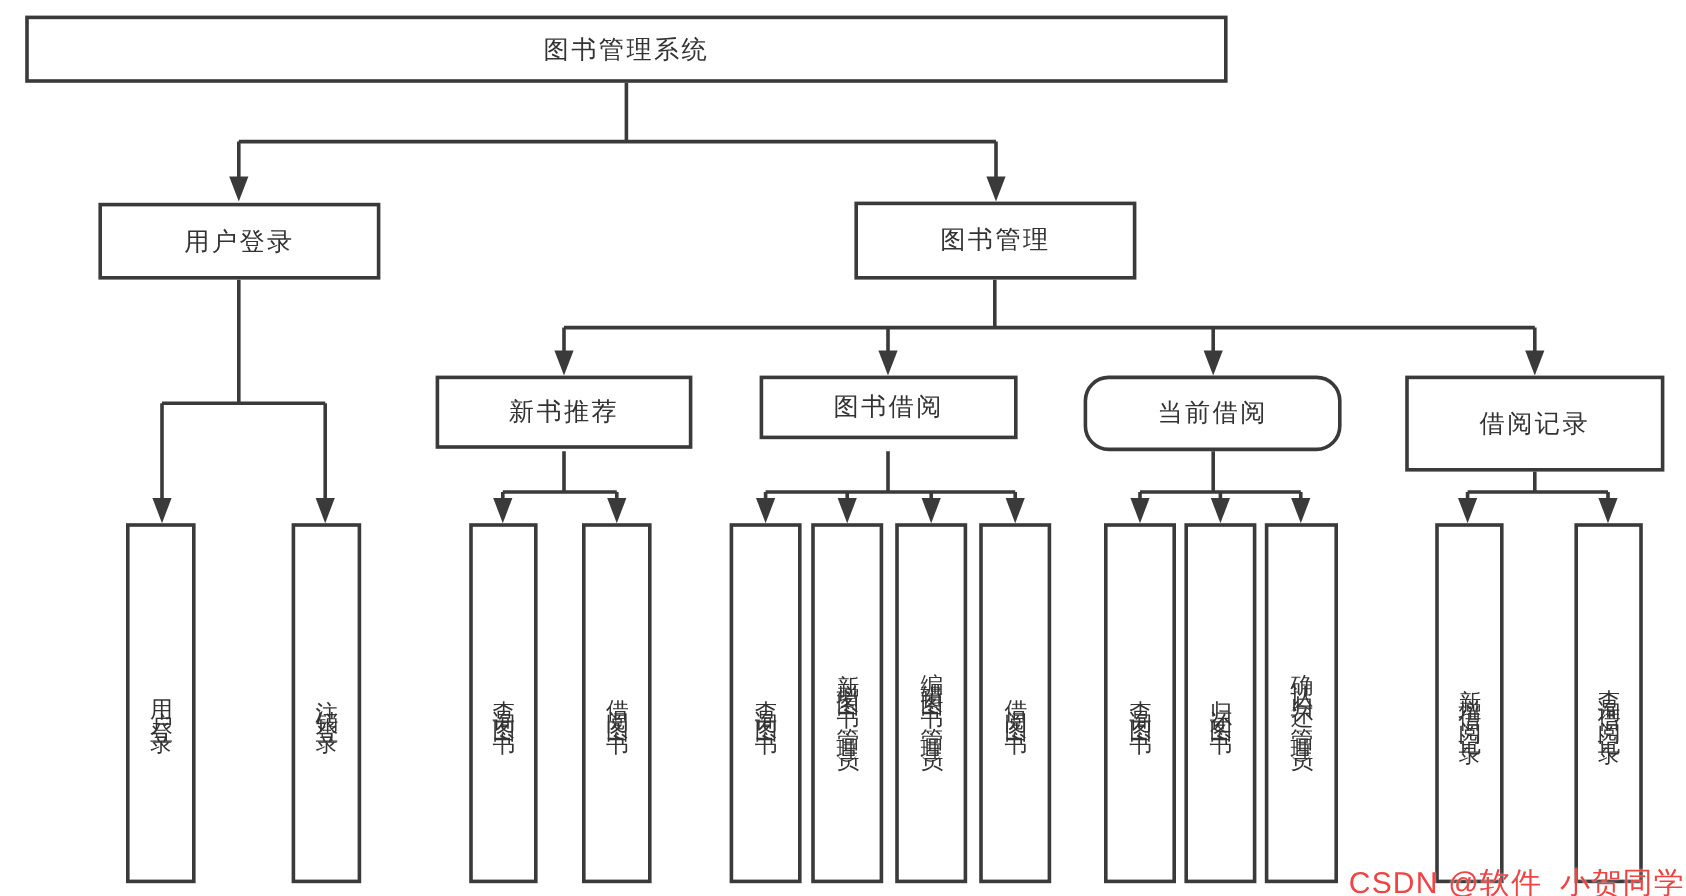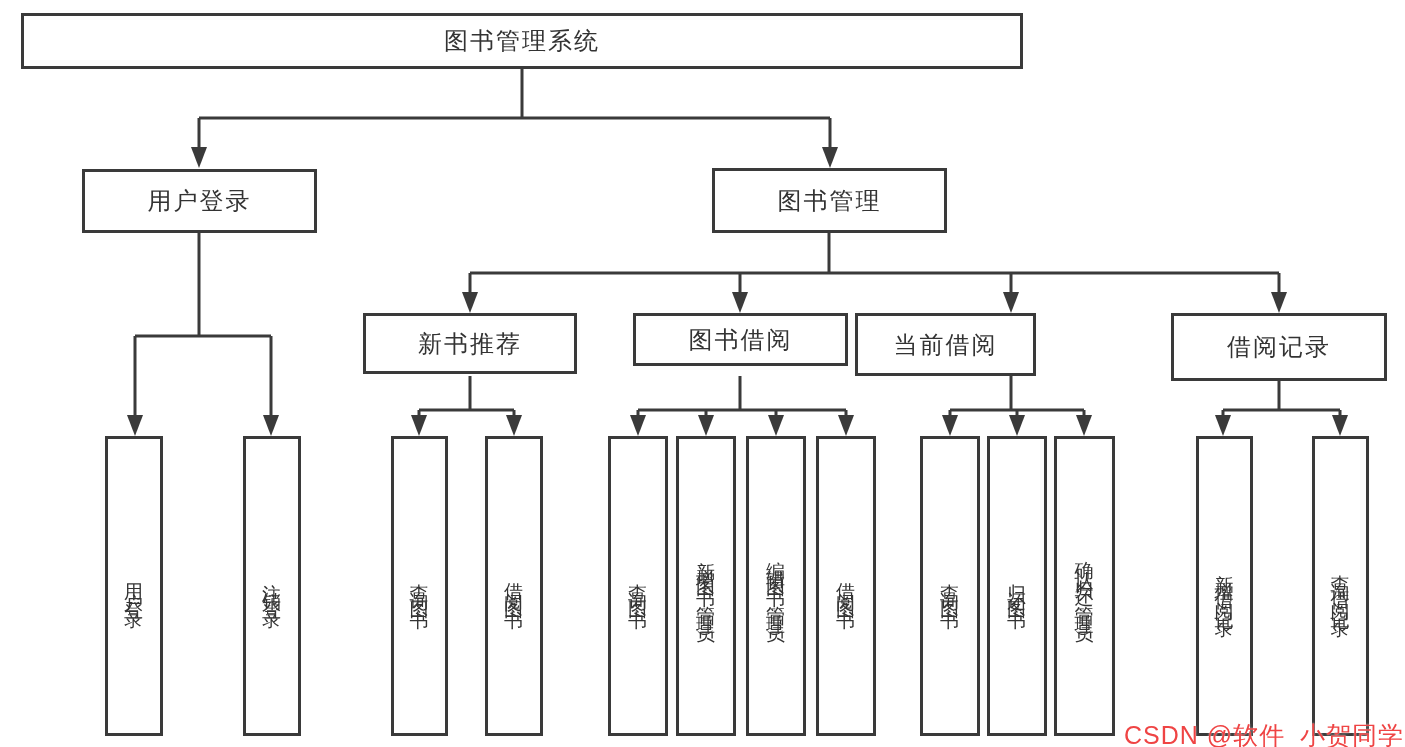--- a/index.html
+++ b/index.html
@@ -7,21 +7,21 @@
     position:relative;width:1405px;height:747px;background:#ffffff;overflow:hidden;
     font-family:"Liberation Sans","DejaVu Sans",sans-serif;
   }
   .wires{position:absolute;left:0;top:0;z-index:1;}
   .wires path{stroke:#3a3a3a;stroke-width:3;fill:none;}
   .wires polygon{fill:#3a3a3a;stroke:none;}
   .node{
     position:absolute;box-sizing:border-box;background:#ffffff;border:3px solid #3a3a3a;
     display:flex;align-items:center;justify-content:center;z-index:2;color:#333333;
   }
-  .node .lbl{font-size:24px;letter-spacing:2px;white-space:nowrap;line-height:1;}
+  .node .lbl{font-size:21px;letter-spacing:2px;white-space:nowrap;line-height:1;}
   .node-v .lbl{
     writing-mode:vertical-rl;text-orientation:mixed;
     font-size:19px;letter-spacing:9px;line-height:1;white-space:nowrap;
   }
   .watermark{
     position:absolute;left:1124px;top:719px;z-index:6;
     font-size:25px;letter-spacing:1px;color:#ef4444;
     text-shadow:0 0 2px rgba(255,255,255,.9);white-space:nowrap;
   }
 </style>
@@ -76,24 +76,24 @@
   <div class="node" style="left:712px;top:168px;width:235px;height:65px;text-align:center;">
     <span class="lbl">图书管理</span>
   </div>
 
   <div class="node" style="left:363px;top:313px;width:214px;height:61px;">
     <span class="lbl">新书推荐</span>
   </div>
   <div class="node" style="left:633px;top:313px;width:215px;height:53px;">
     <span class="lbl">图书借阅</span>
   </div>
-  <div class="node" style="left:855px;top:313px;width:181px;height:63px;">
+  <div class="node" style="left:903px;top:313px;width:215px;height:63px;border-radius:21px;">
     <span class="lbl">当前借阅</span>
   </div>
-  <div class="node" style="left:1171px;top:313px;width:216px;height:68px;">
+  <div class="node" style="left:1171px;top:313px;width:216px;height:80px;">
     <span class="lbl">借阅记录</span>
   </div>
 
   <div class="node node-v" style="left:105px;top:436px;width:58px;height:300px;">
     <span class="lbl">用户登录</span>
   </div>
   <div class="node node-v" style="left:243px;top:436px;width:58px;height:300px;">
     <span class="lbl">注销登录</span>
   </div>
 

